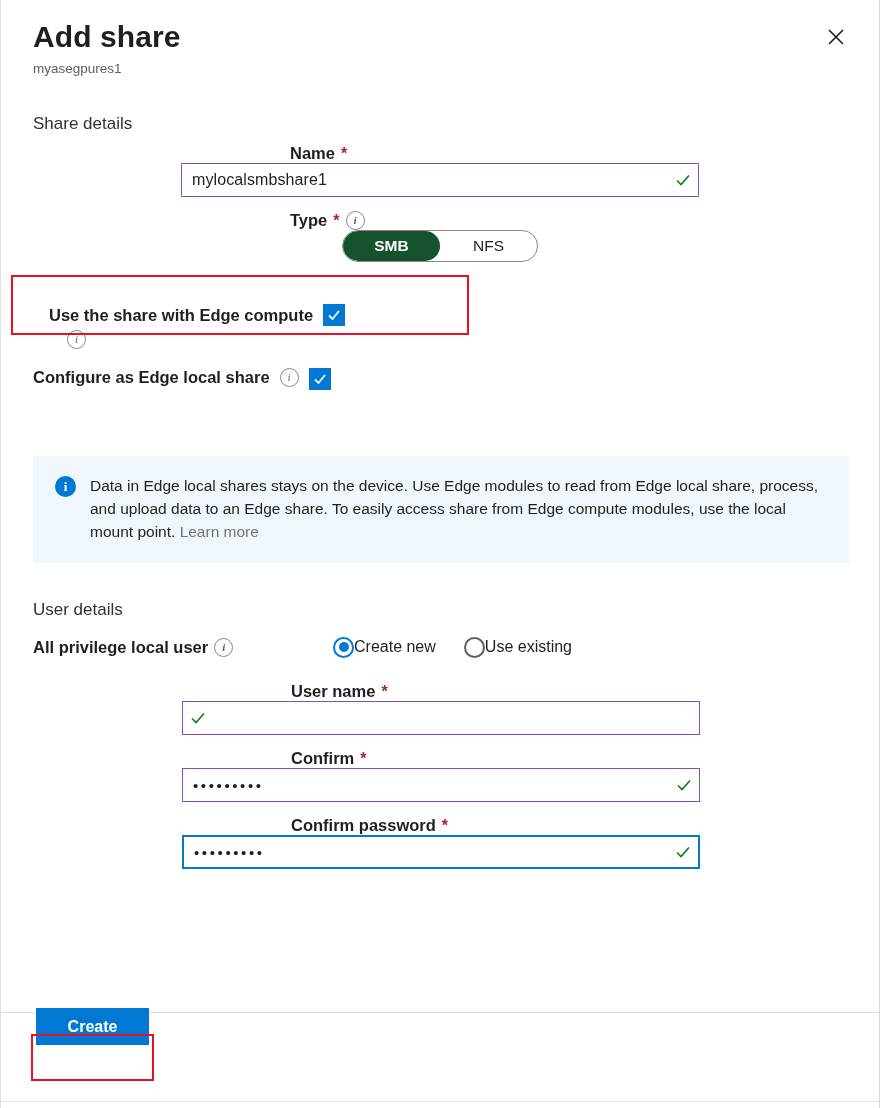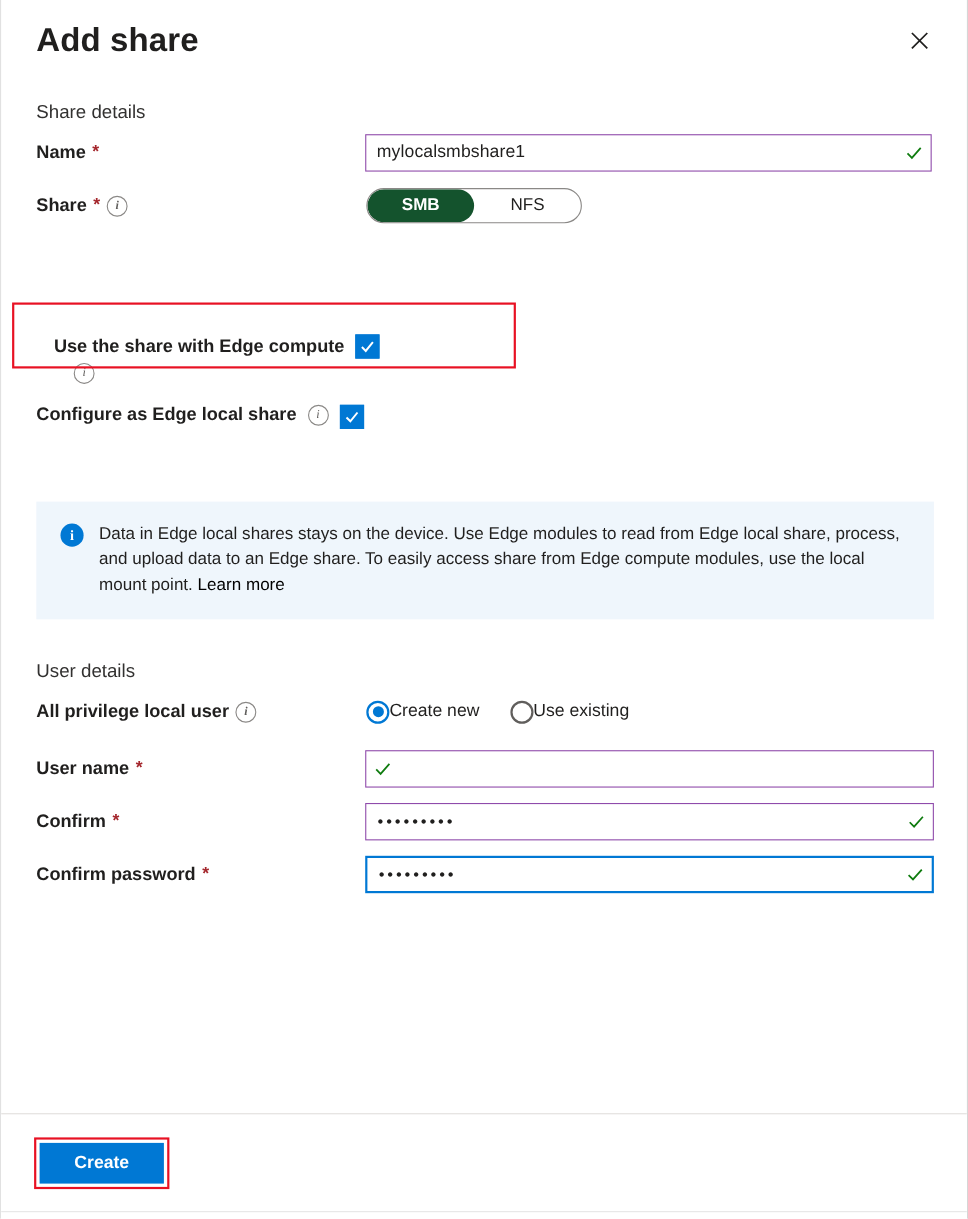--- a/index.html
+++ b/index.html
@@ -63,20 +63,21 @@
     color: #323130;
     margin-top: 36px;
     margin-bottom: 10px;
     font-weight: 400;
   }
   .form-row {
     display: flex;
     align-items: center;
     min-height: 34px;
     margin-bottom: 14px;
+    flex-direction: column;
   }
   .label {
     width: 300px;
     font-size: 16.5px;
     color: #201f1e;
     display: flex;
     align-items: center;
     gap: 6px;
     font-weight: 600;
   }
@@ -257,21 +258,21 @@
     justify-content: center;
     flex: none;
     margin-top: 2px;
   }
   .banner-text {
     font-size: 15.5px;
     line-height: 23px;
     color: #201f1e;
   }
   .banner-text a {
-    color: #000000;
+    color: #737373;
     text-decoration: none;
   }
 
   
   .user-section { position: absolute; left: 32px; top: 600px; width: 816px; }
   .radio-row {
     display: flex;
     align-items: center;
     min-height: 34px;
   }
@@ -313,21 +314,21 @@
     left: 0;
     right: 0;
     bottom: 0;
     height: 95px;
     border-top: 1px solid #e1dfdd;
     background: #fff;
   }
   .create-btn {
     position: absolute;
     left: 35px;
-    top: 1039px;
+    top: 1008px;
     width: 113px;
     height: 37px;
     background: #0078d4;
     color: #fff;
     border: none;
     font-family: "Liberation Sans", sans-serif;
     font-size: 16px;
     font-weight: 600;
     cursor: pointer;
   }
@@ -339,20 +340,21 @@
     background: #fff;
   }
 </style>
 </head>
 <body>
 
 <div class="panel">
 
   <div class="header">
     <div class="title">Add share</div>
+    <div class="subtitle">myasegpures1</div>
   </div>
   <button class="close-btn" aria-label="Close">
     <svg width="20" height="20" viewBox="0 0 20 20" aria-hidden="true">
       <path d="M3 3 L17 17 M17 3 L3 17" stroke="#201f1e" stroke-width="1.6" fill="none"></path>
     </svg>
   </button>
 
   <div class="content">
 
     <div class="section-title">Share details</div>
@@ -367,21 +369,21 @@
         <span class="check-ok">
           <svg width="18" height="18" viewBox="0 0 18 18" aria-hidden="true">
             <path d="M3 9.5 L7 13.5 L15 4.5" stroke="#107c10" stroke-width="1.6" fill="none"></path>
           </svg>
         </span>
       </div>
     </div>
 
     <div class="form-row">
       <div class="label">
-        <span>Share</span>
+        <span>Type</span>
         <span class="req">*</span>
         <span class="info-icon">i</span>
       </div>
       <div class="pill">
         <div class="opt active">SMB</div>
         <div class="opt">NFS</div>
       </div>
     </div>
 
   </div>

